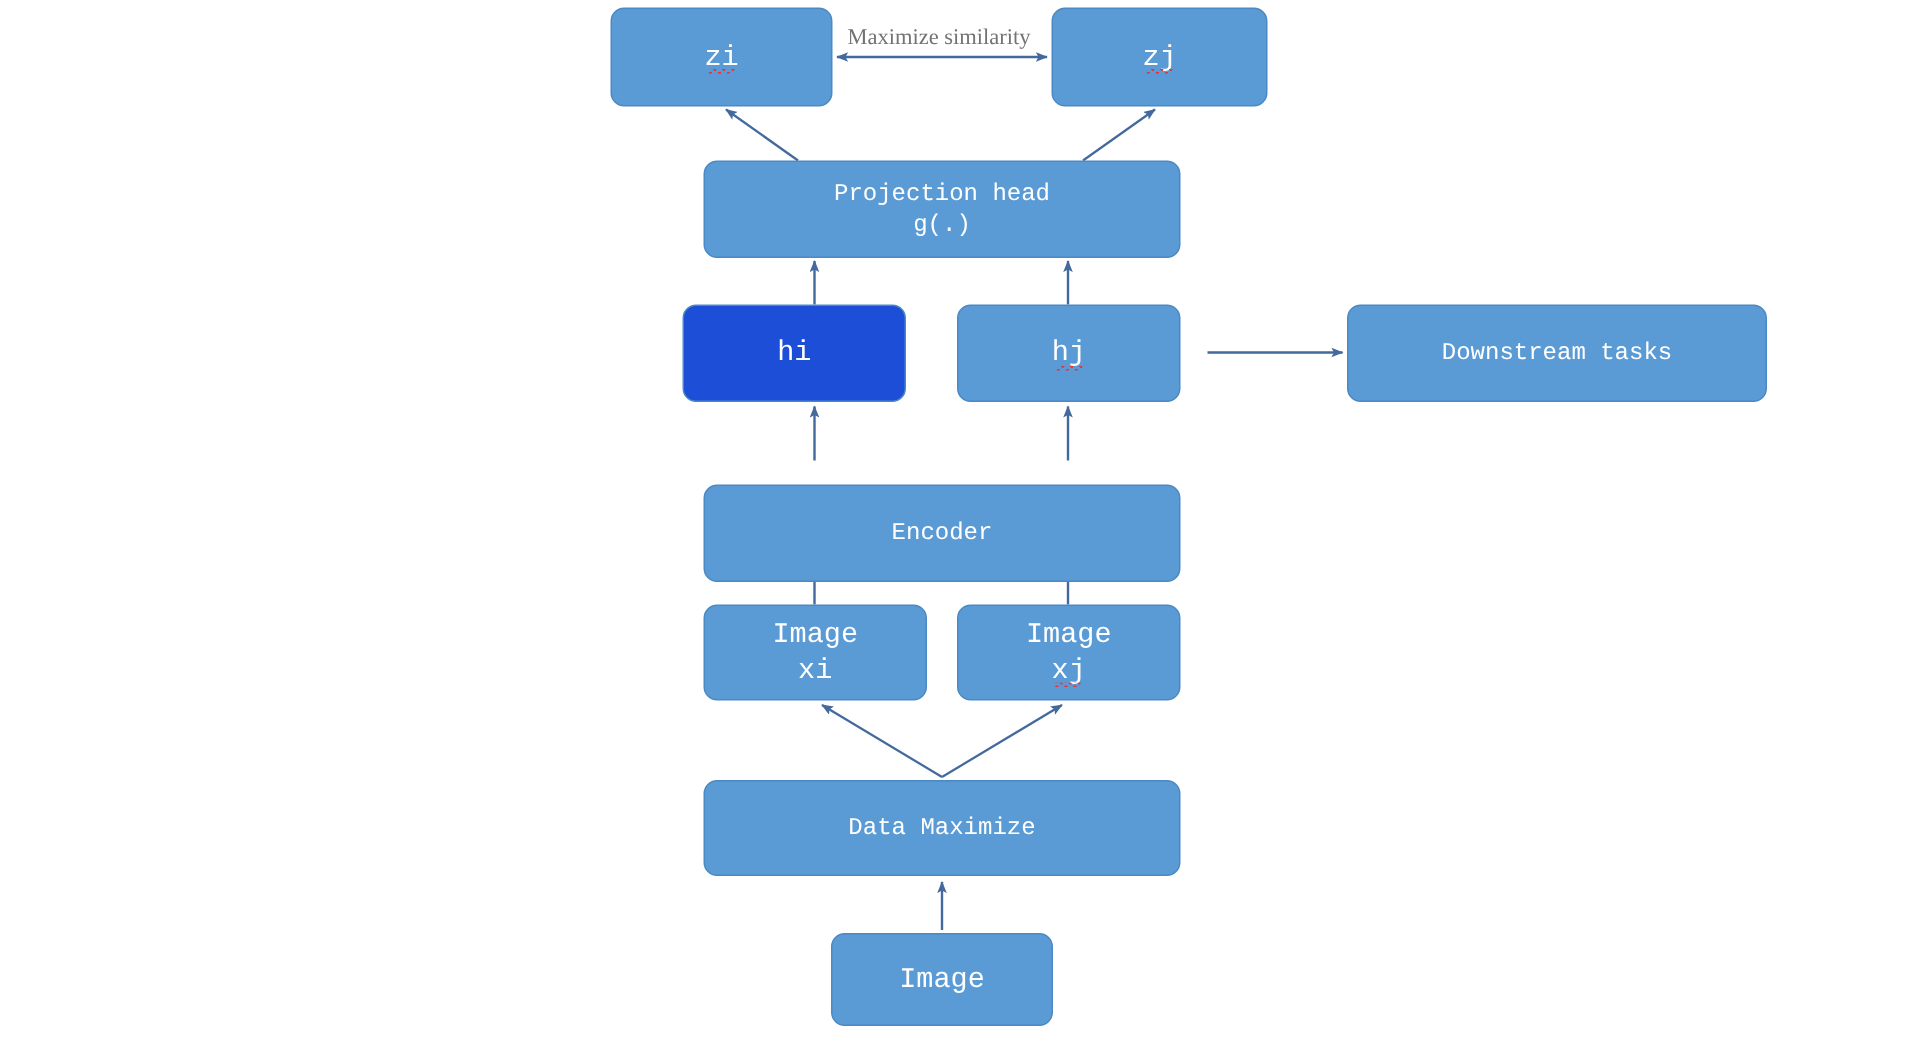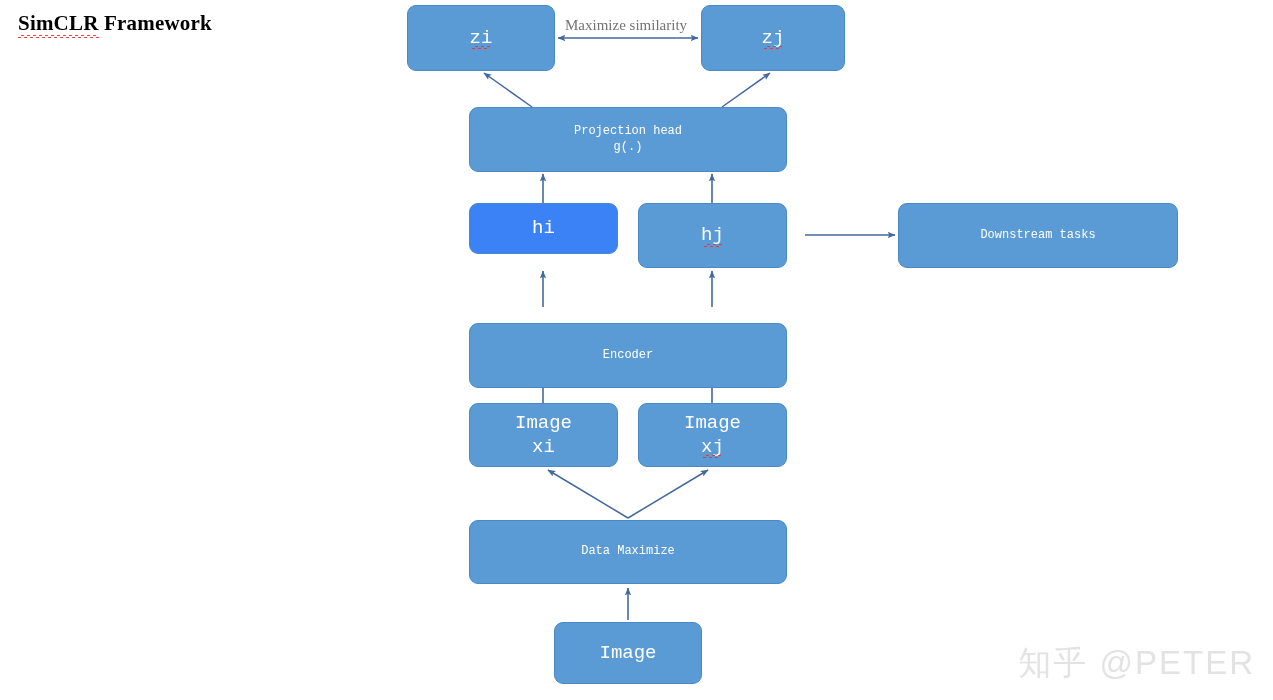--- a/index.html
+++ b/index.html
@@ -55,21 +55,21 @@
 
   
   .node {
     position: absolute;
     box-sizing: border-box;
     background: #5B9BD5;
     border: 1px solid #4A89C4;
     border-radius: 9px;
     color: #ffffff;
     font-family: "Liberation Sans", sans-serif;
-    font-size: 12px;
+    font-size: 16px;
     line-height: 1.28;
     display: flex;
     align-items: center;
     justify-content: center;
     text-align: center;
     white-space: pre-line;
     user-select: none;
   }
   .node.small { font-size: 19px; }
 
@@ -119,21 +119,20 @@
     letter-spacing: 2px;
     white-space: nowrap;
     user-select: none;
   }
 </style>
 </head>
 <body style="background: rgb(255, 255, 255);">
 
 <div id="canvas">
 
-  <div class="title"><span class="spellwrap">SimCLR</span><span> Framework</span></div>
 
   <svg id="edge-layer" width="1273" height="700" viewBox="0 0 1273 700" style="position:absolute;left:0;top:0;pointer-events:none">
     <defs>
       <marker id="ah" markerWidth="9" markerHeight="9" refX="7.4" refY="3.2" orient="auto" markerUnits="userSpaceOnUse">
         <path d="M0,0 L8,3.2 L0,6.4 L1.7,3.2 z" fill="#44699D"></path>
       </marker>
       <marker id="ah-start" markerWidth="9" markerHeight="9" refX="0.6" refY="3.2" orient="auto" markerUnits="userSpaceOnUse">
         <path d="M8,0 L0,3.2 L8,6.4 L6.3,3.2 z" fill="#44699D"></path>
       </marker>
     </defs>
@@ -164,24 +163,23 @@
 
     <line x1="628" y1="620" x2="628" y2="588" stroke="#44699D" stroke-width="1.6" marker-end="url(#ah)"></line>
   </svg>
 
   <div class="edge-label" style="left:562px; top:17px;">Maximize similarity</div>
 
   <div id="node-layer">
       <div class="node small" style="left: 407px; top: 5px; width: 148px; height: 66px; background: rgb(91, 155, 213); border-color: rgb(74, 137, 196); color: rgb(255, 255, 255);"><span class="node-inner"><span class="sub misspelled">zi</span></span></div>
       <div class="node small" style="left: 701px; top: 5px; width: 144px; height: 66px; background: rgb(91, 155, 213); border-color: rgb(74, 137, 196); color: rgb(255, 255, 255);"><span class="node-inner"><span class="sub misspelled">zj</span></span></div>
       <div class="node" style="left: 469px; top: 107px; width: 318px; height: 65px; background: rgb(91, 155, 213); border-color: rgb(74, 137, 196); color: rgb(255, 255, 255);"><span class="node-inner"><span class="sub">Projection head</span><span class="sub">g(.)</span></span></div>
-      <div class="node small" style="left: 469px; top: 203px; width: 149px; height: 51px; background: #3b82f6; border-color: rgb(74, 137, 196); color: rgb(255, 255, 255);"><span class="node-inner"><span class="sub">hi</span></span></div>
+      <div class="node small" style="left: 455px; top: 203px; width: 149px; height: 65px; background: #1d4ed8; border-color: rgb(74, 137, 196); color: rgb(255, 255, 255);"><span class="node-inner"><span class="sub">hi</span></span></div>
       <div class="node small" style="left: 638px; top: 203px; width: 149px; height: 65px; background: rgb(91, 155, 213); border-color: rgb(74, 137, 196); color: rgb(255, 255, 255); text-align: right;"><span class="node-inner"><span class="sub misspelled">hj</span></span></div>
       <div class="node" style="left: 898px; top: 203px; width: 280px; height: 65px; background: rgb(91, 155, 213); border-color: rgb(74, 137, 196); color: rgb(255, 255, 255);"><span class="node-inner"><span class="sub">Downstream tasks</span></span></div>
       <div class="node" style="left: 469px; top: 323px; width: 318px; height: 65px; background: rgb(91, 155, 213); border-color: rgb(74, 137, 196); color: rgb(255, 255, 255);"><span class="node-inner"><span class="sub">Encoder</span></span></div>
       <div class="node small" style="left: 469px; top: 403px; width: 149px; height: 64px; background: rgb(91, 155, 213); border-color: rgb(74, 137, 196); color: rgb(255, 255, 255);"><span class="node-inner"><span class="sub">Image</span><span class="sub">xi</span></span></div>
       <div class="node small" style="left: 638px; top: 403px; width: 149px; height: 64px; background: rgb(91, 155, 213); border-color: rgb(74, 137, 196); color: rgb(255, 255, 255);"><span class="node-inner"><span class="sub">Image</span><span class="sub misspelled">xj</span></span></div>
       <div class="node" style="left: 469px; top: 520px; width: 318px; height: 64px; background: rgb(91, 155, 213); border-color: rgb(74, 137, 196); color: rgb(255, 255, 255);"><span class="node-inner"><span class="sub">Data Maximize</span></span></div>
       <div class="node small" style="left: 554px; top: 622px; width: 148px; height: 62px; background: rgb(91, 155, 213); border-color: rgb(74, 137, 196); color: rgb(255, 255, 255);"><span class="node-inner"><span class="sub">Image</span></span></div>
     </div>
 
-  <div class="watermark" style="color: rgb(227, 227, 227);">知乎 @PETER</div>
 </div>
 
 </body></html>

